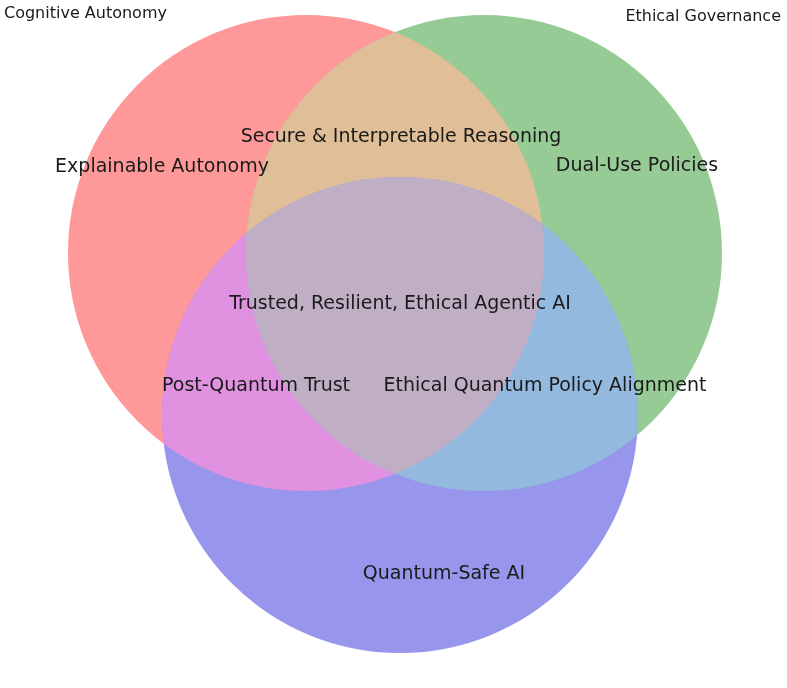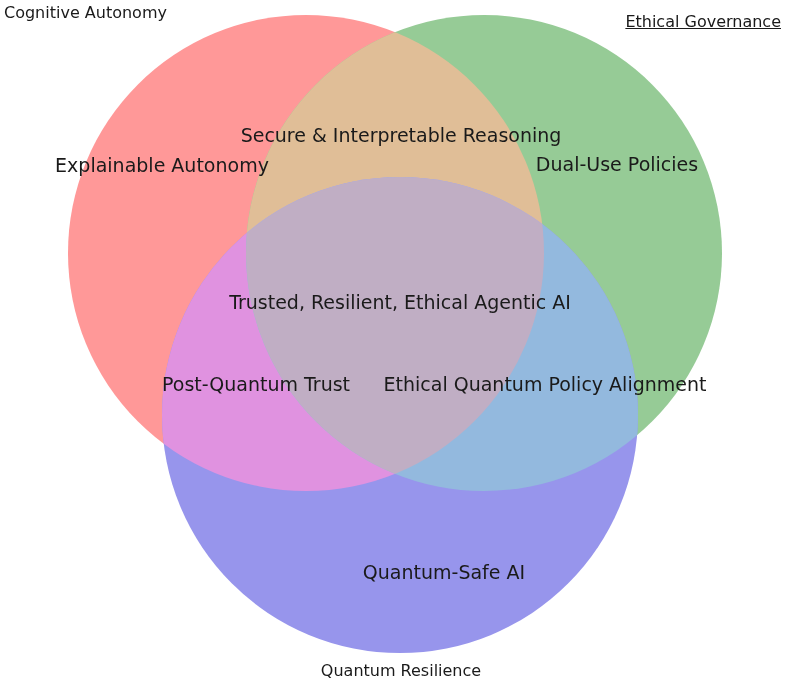--- a/index.html
+++ b/index.html
@@ -14,21 +14,21 @@
   .venn-svg { position: absolute; left: 0; top: 0; }
   .label {
     position: absolute;
     white-space: nowrap;
     font-size: 19px;
     line-height: 1.2;
     transform: translate(-50%, -50%);
   }
   .set-title { font-size: 16px; }
   .title-top-left  { left: 4px;  top: 3px;  transform: none; }
-  .title-top-right { left: auto; right: 6px; top: 12px; transform: none; text-decoration: underline; }
+  .title-top-right { left: auto; right: 6px; top: 6px; transform: none; }
 </style>
 </head>
 <body>
 
 <div class="figure" style="color: rgb(26, 26, 26); background: rgb(255, 255, 255);">
 
   <svg class="venn-svg" width="787" height="688" viewBox="0 0 787 688">
     <defs>
       <clipPath id="clipA">
           <circle cx="306" cy="253" r="238"></circle>
@@ -54,24 +54,23 @@
 
     <g clip-path="url(#clipA)">
       <g clip-path="url(#clipB)">
         <circle cx="400" cy="415" r="238" fill="#C0AEC4"></circle>
       </g>
     </g>
   </svg>
 
   <div class="label set-title title-top-left">Cognitive Autonomy</div>
   <div class="label set-title title-top-right">Ethical Governance</div>
-  <div class="label set-title" style="left:401px; top:671px;">Quantum Resilience</div>
 
   <div class="label" style="left:162px; top:165px;">Explainable Autonomy</div>
-  <div class="label" style="left:617px; top:164px;">Dual-Use Policies</div>
+  <div class="label" style="left:637px; top:164px;">Dual-Use Policies</div>
   <div class="label" style="left:400px; top:572px;margin-left:44px;">Quantum-Safe AI</div>
 
   <div class="label" style="left:401px; top:135px;">Secure &amp; Interpretable Reasoning</div>
   <div class="label" style="left:545px; top:384px;">Ethical Quantum Policy Alignment</div>
   <div class="label" style="left:256px; top:384px;">Post-Quantum Trust</div>
   <div class="label" style="left:400px; top:302px;">Trusted, Resilient, Ethical Agentic AI</div>
 
 </div>
 
 </body></html>

